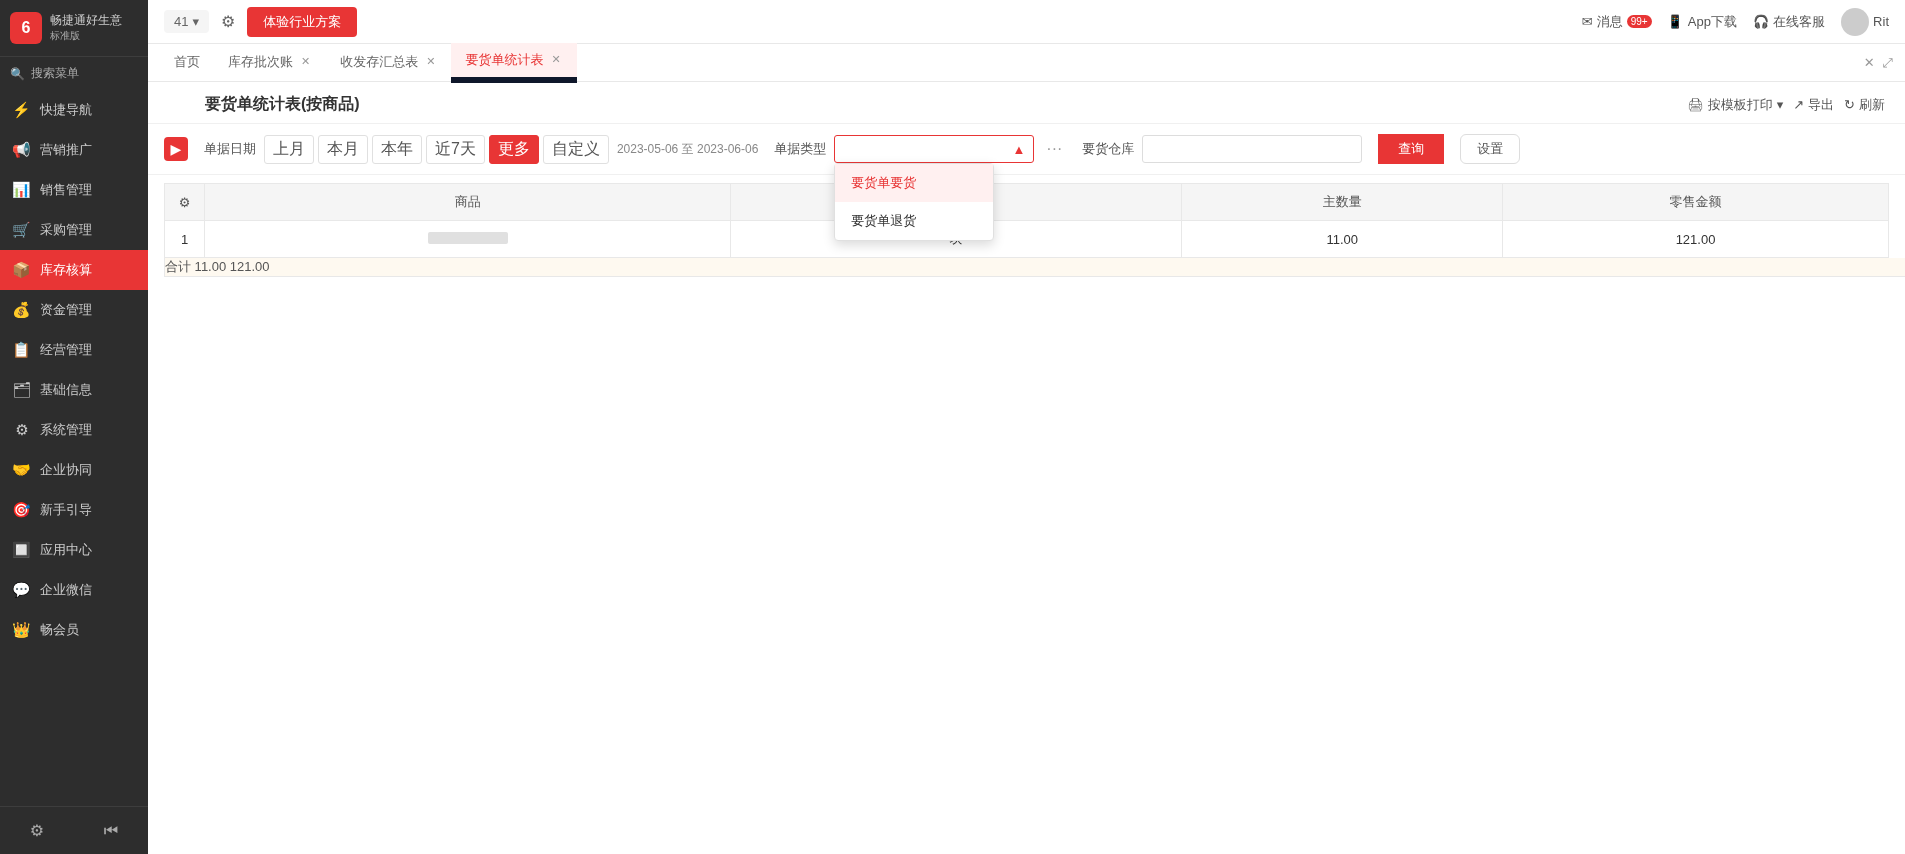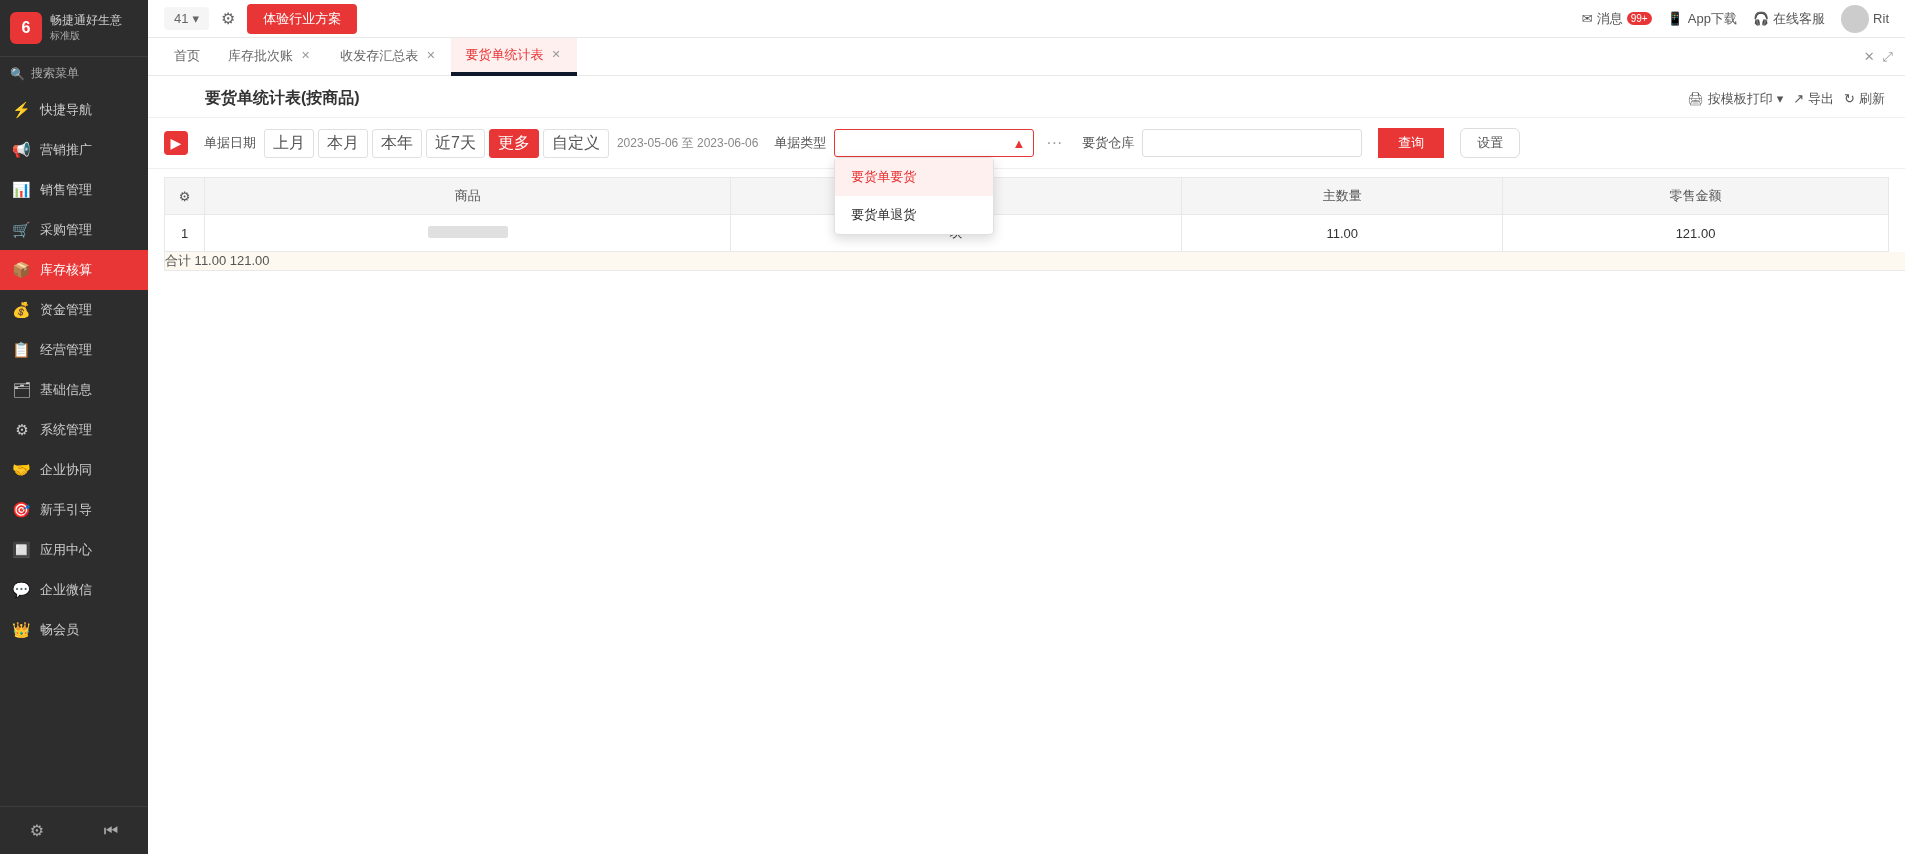--- a/index.html
+++ b/index.html
@@ -80,21 +80,21 @@
     .main {
       flex: 1;
       display: flex;
       flex-direction: column;
       overflow: hidden;
       background: #fff;
     }
 
     
     .topbar {
-      height: 38px;
+      height: 44px;
       background: #fff;
       border-bottom: 1px solid #e8e8e8;
       display: flex;
       align-items: center;
       padding: 0 16px;
       gap: 16px;
       flex-shrink: 0;
     }
     .topbar-left {
       display: flex;
@@ -169,21 +169,21 @@
       color: #666;
       cursor: pointer;
       border-bottom: 2px solid transparent;
       display: flex;
       align-items: center;
       gap: 6px;
       white-space: nowrap;
     }
     .tab.active {
       color: #e83535;
-      border-bottom: 4px solid #0f172a;
+      border-bottom: 6px solid #0f172a;
       background: #fff0f0;
     }
     .tab-close {
       font-size: 11px;
       color: #999;
       cursor: pointer;
       padding: 1px 2px;
     }
     .tabs-extra {
       margin-left: auto;

